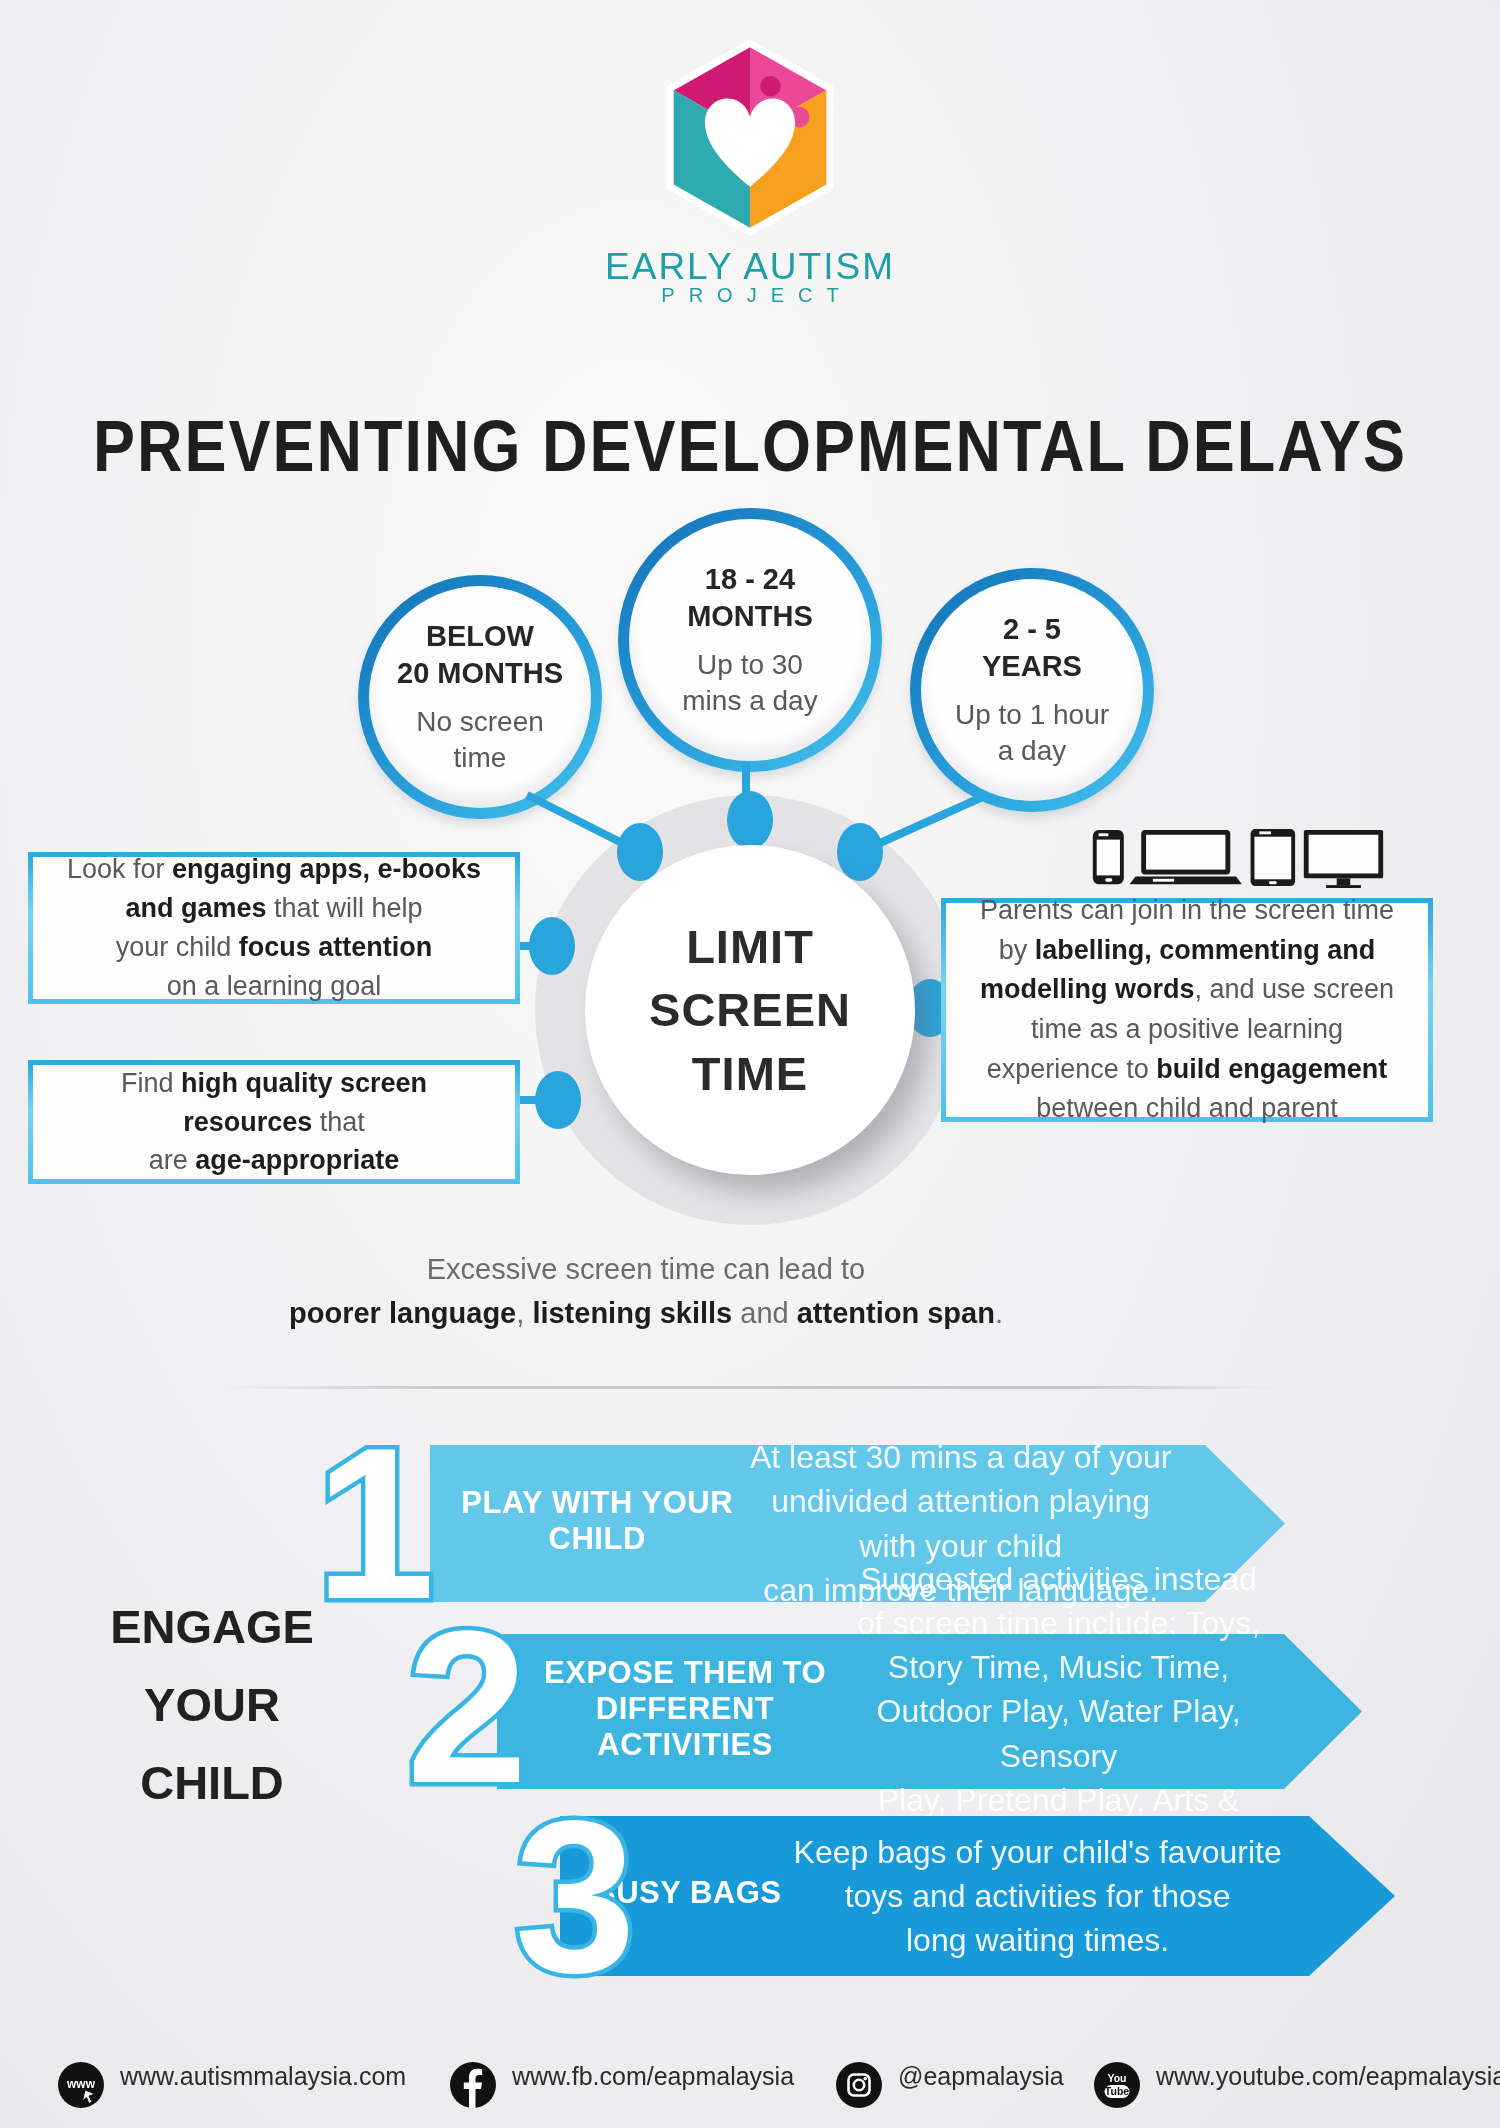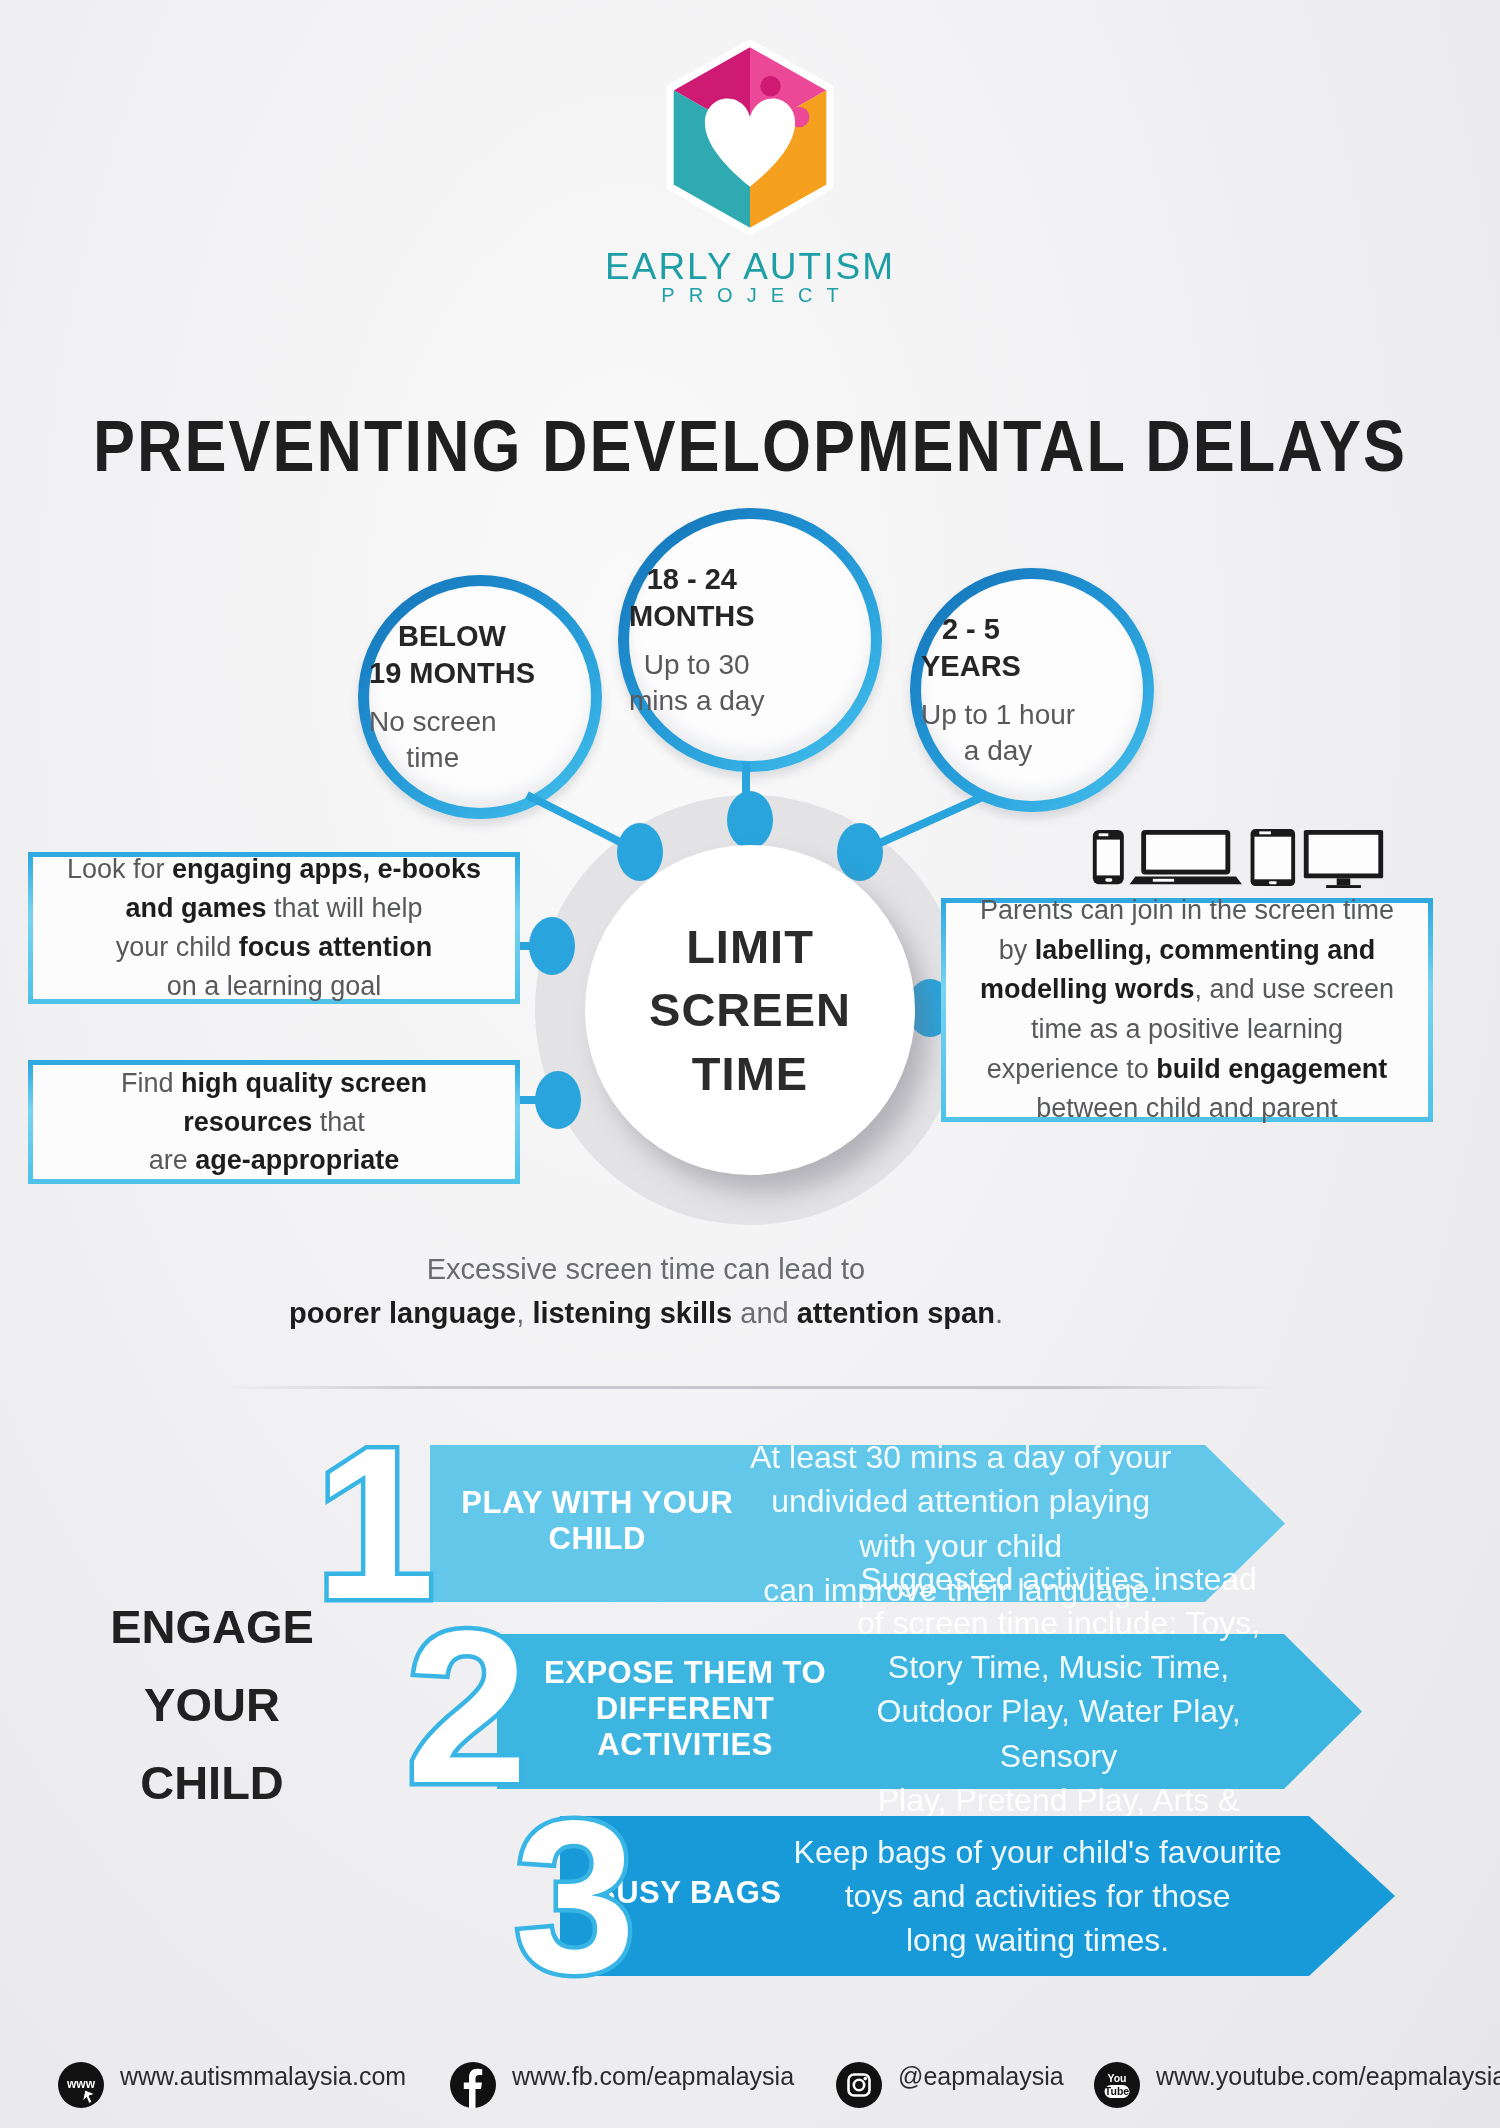--- a/index.html
+++ b/index.html
@@ -16,21 +16,21 @@
   
   .title{position:absolute;left:0;top:362px;width:1500px;text-align:center;
     font-size:63px;font-weight:700;letter-spacing:2px;color:#1f1f20;
     transform:scaleY(1.15);transform-origin:center top;}
 
   
   .age-circle{position:absolute;border-radius:50%;
     background:linear-gradient(140deg,#1371B5 0%,#1F8FD0 38%,#2FA9E0 70%,#49C2ED 100%);
     box-shadow:0 6px 10px rgba(90,95,105,.18);}
   .age-inner{position:absolute;left:11px;top:11px;right:11px;bottom:11px;border-radius:50%;
-    background:#fdfdfe;display:flex;flex-direction:column;align-items:flex-start;justify-content:center;
+    background:#fdfdfe;display:flex;flex-direction:column;align-items:center;justify-content:center;
     box-shadow:inset 0 -10px 14px rgba(70,75,85,.10);text-align:center;gap:12px;}
   .c1{left:358px;top:575px;width:244px;height:244px;}
   .c2{left:618px;top:508px;width:264px;height:264px;}
   .c3{left:910px;top:568px;width:244px;height:244px;}
   .age-heading{font-size:29px;line-height:1.28;font-weight:700;color:#262627;white-space:pre-line;}
   .age-detail{font-size:28px;line-height:1.28;font-weight:400;color:#59595c;white-space:pre-line;}
 
   
   .line{position:absolute;height:8px;background:#29A4DC;transform-origin:left center;}
   .l1{left:527px;top:791px;width:127px;transform:rotate(26.8deg);}
@@ -122,21 +122,21 @@
     <path fill="#ffffff" d="M100,148 C 68,122 56,102 56,85 C56,70 69,59 83,62.5 C92,64.8 98,72 100,80 C102,72 108,64.8 117,62.5 C131,59 144,70 144,85 C144,102 132,122 100,148 Z"></path>
   </svg>
   <div class="logo-name">EARLY AUTISM</div>
   <div class="logo-sub">PROJECT</div>
 
   <h1 class="title">PREVENTING DEVELOPMENTAL DELAYS</h1>
 
   <div class="age-circle c1">
     <div class="age-inner">
       <div class="age-heading">BELOW
-19 MONTHS</div>
+20 MONTHS</div>
       <div class="age-detail">No screen
 time</div>
     </div>
   </div>
   <div class="age-circle c2">
     <div class="age-inner">
       <div class="age-heading">18 - 24
 MONTHS</div>
       <div class="age-detail">Up to 30
 mins a day</div>

